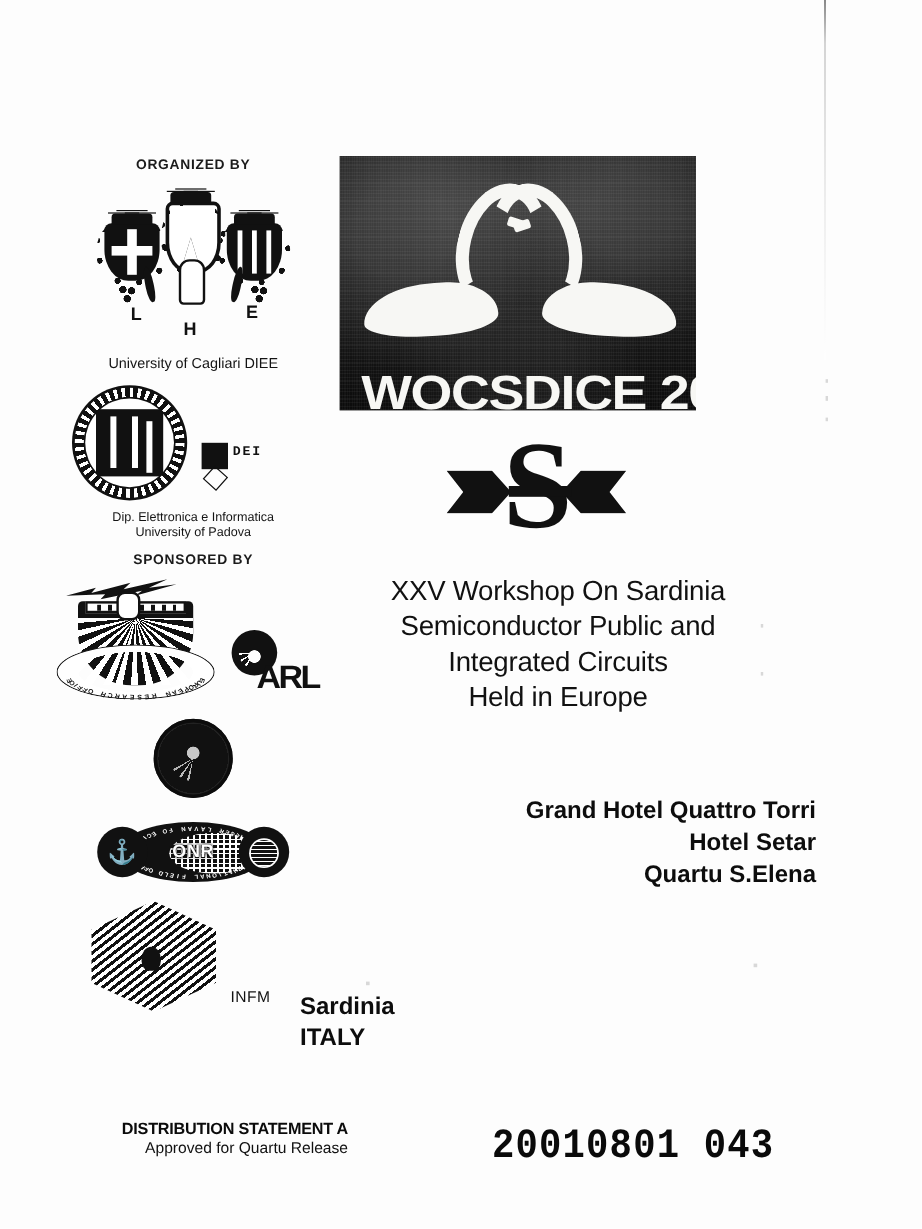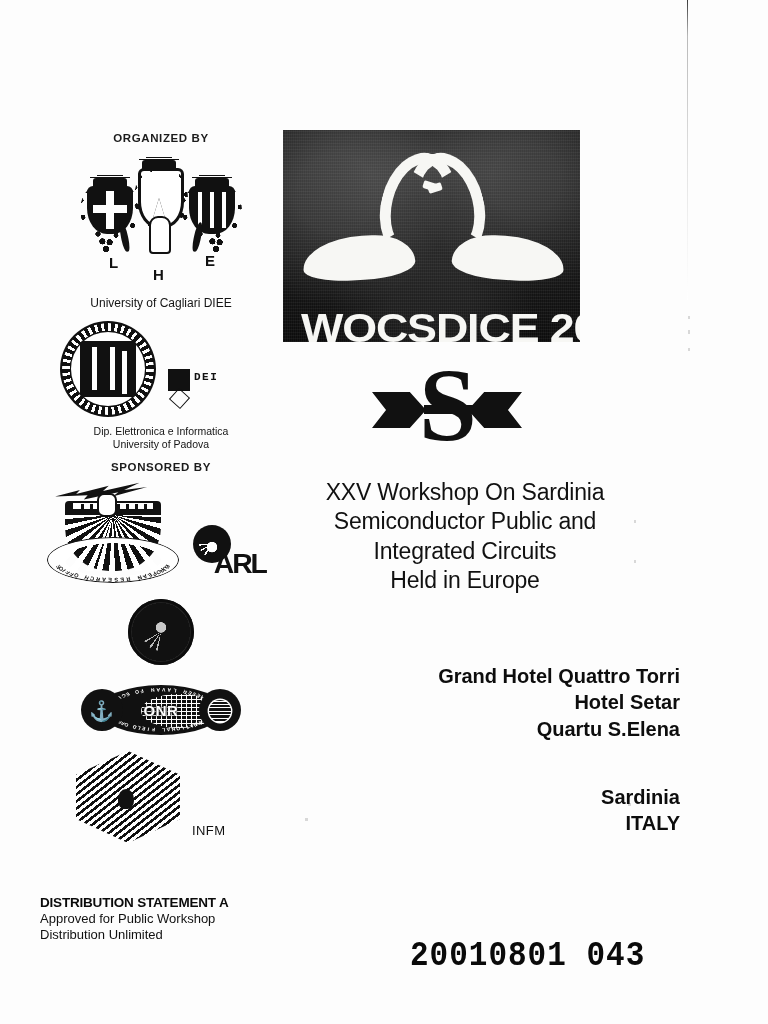--- a/index.html
+++ b/index.html
@@ -525,23 +525,23 @@
     top: 72px;
     font-size: 13px;
     color: #111;
     letter-spacing: 0.4px;
   }
 
   
   .dist {
     position: absolute;
     left: 40px;
-    top: 894px;
+    top: 932px;
     width: 250px;
-    text-align: left;
+    text-align: right;
     line-height: 1.26;
   }
   .dist-title {
     font-size: 13.5px;
     font-weight: 800;
     letter-spacing: -0.2px;
     color: #0b0b0b;
   }
   .dist-line {
     font-size: 13px;
@@ -686,23 +686,23 @@
   }
   .venue-line {
     font-size: 20px;
     font-weight: 800;
     line-height: 1.32;
     color: #0d0d0d;
   }
   .region-block {
     position: absolute;
     left: 250px;
-    top: 784px;
+    top: 826px;
     width: 430px;
-    text-align: right;
+    text-align: left;
   }
   .region-line {
     font-size: 20px;
     font-weight: 800;
     line-height: 1.32;
     color: #0d0d0d;
   }
   .date-line {
     position: absolute;
     left: 250px;
@@ -899,22 +899,21 @@
 
     <div class="infm-wrap">
       <div class="infm-hex"></div>
       <div class="infm-core"></div>
       <div class="infm-label">INFM</div>
     </div>
   </div>
 
   <div class="dist">
     <div class="dist-title">DISTRIBUTION STATEMENT A</div>
-    <div class="dist-line">Approved for Public Workshop</div>
-    <div class="dist-line">Distribution Unlimited</div>
+    <div class="dist-line">Approved for Quartu Release</div>
   </div>
 
   <div class="photo">
     <div class="photo-noise"></div>
     <div class="swan swan-l"></div>
     <div class="swan swan-r"></div>
     <div class="neck neck-l"></div>
     <div class="neck neck-r"></div>
     <div class="beak beak-l"></div>
     <div class="beak beak-r"></div>

